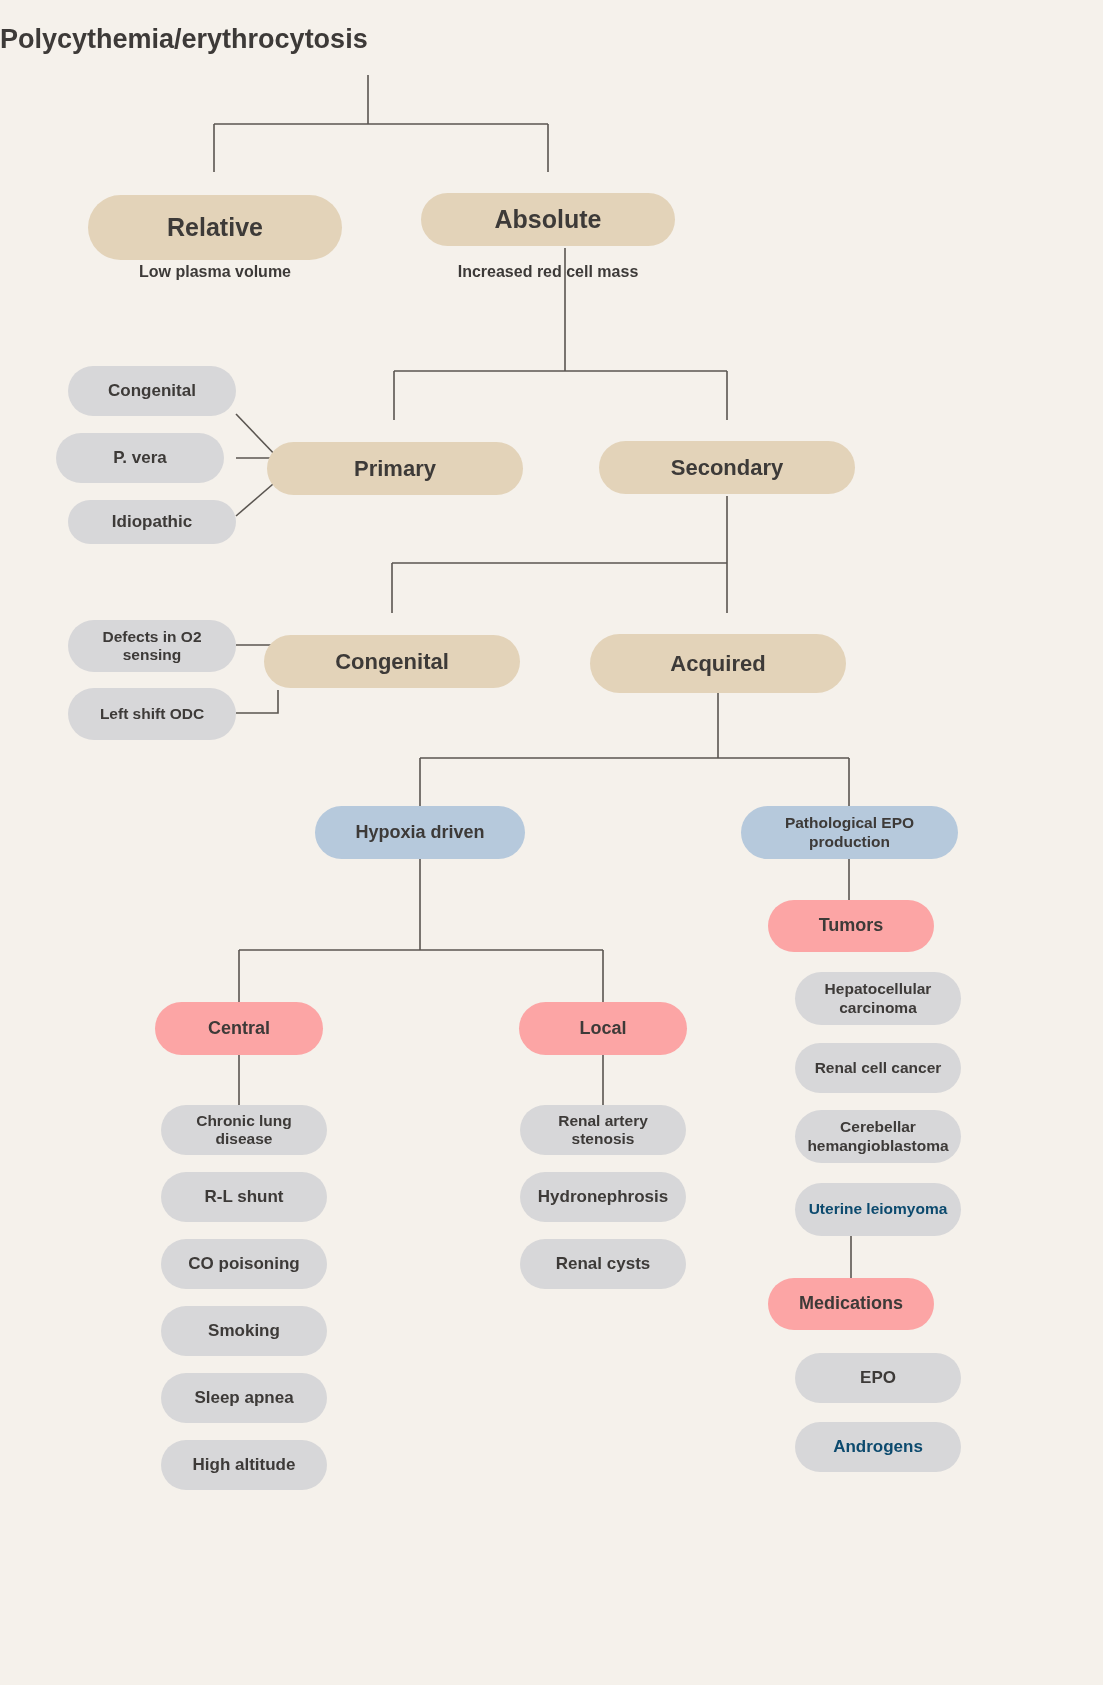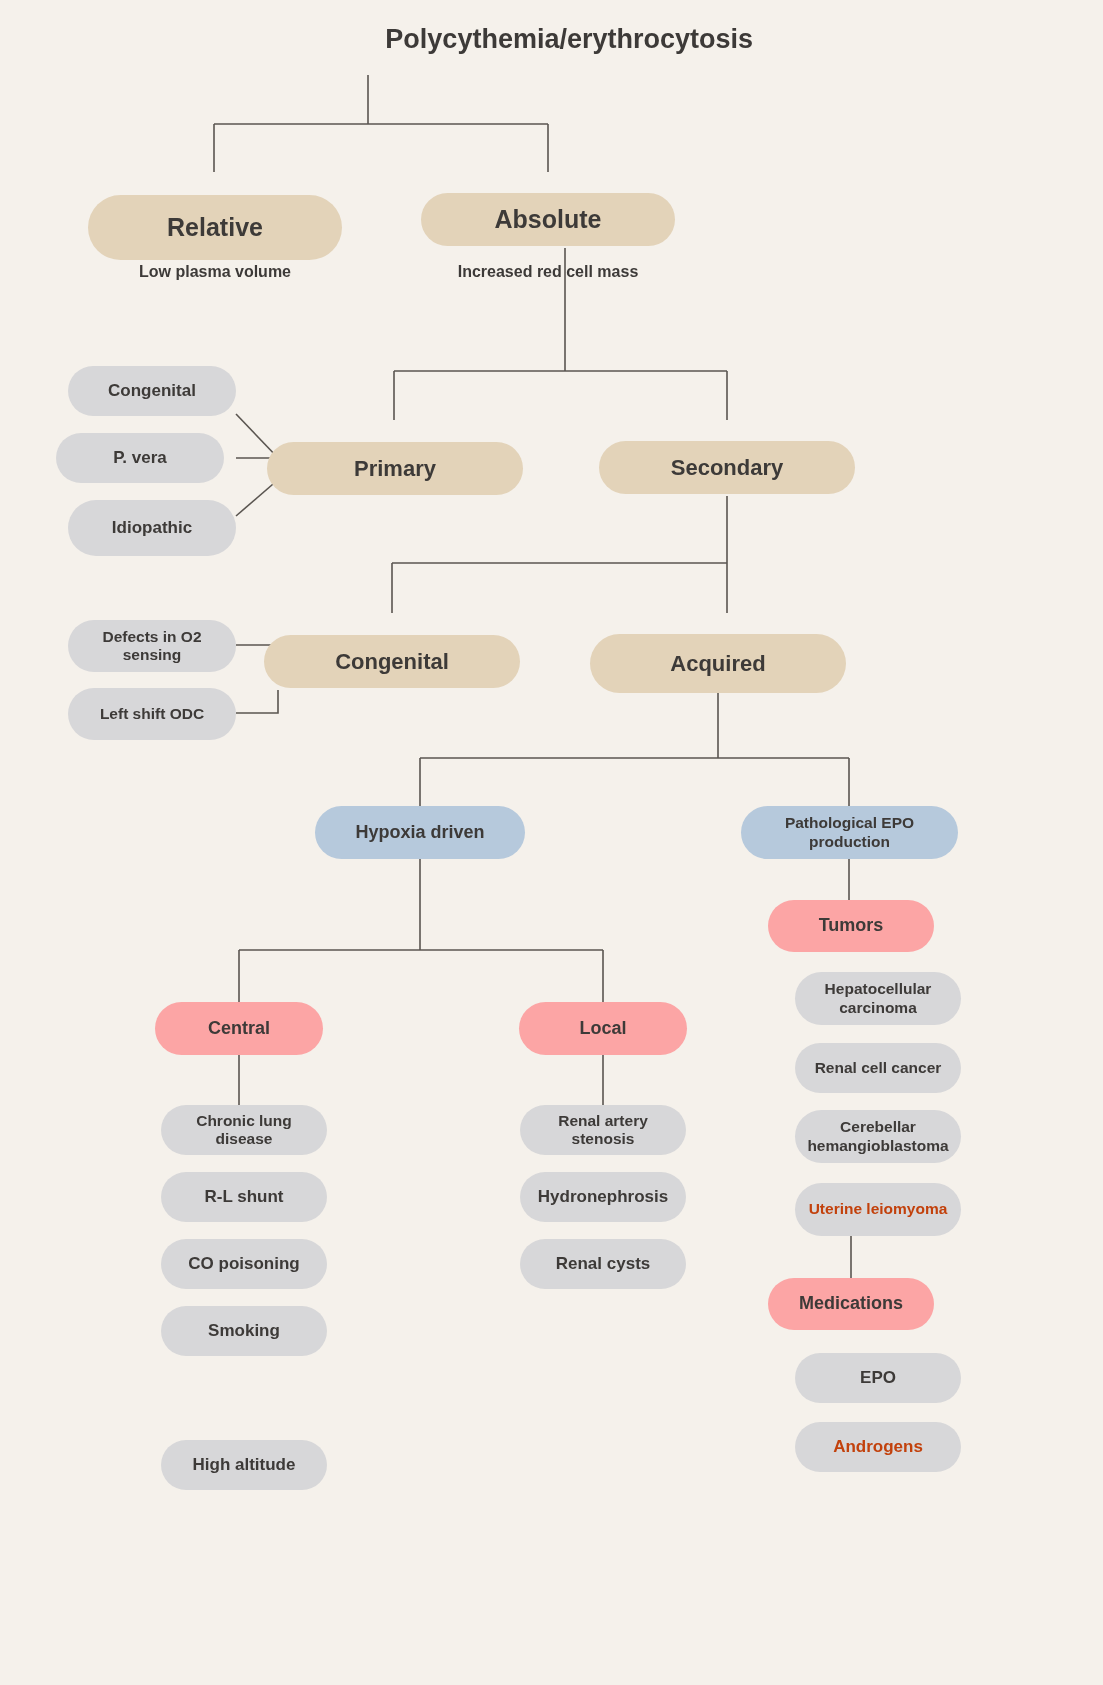--- a/index.html
+++ b/index.html
@@ -45,36 +45,36 @@
   }
   .tan   { background: #E3D3B9; }
   .gray  { background: #D7D7D9; }
   .blue  { background: #B6C9DC; }
   .pink  { background: #fca5a5; }
   .lvl1  { font-size: 25px; font-weight: 700; }
   .lvl2  { font-size: 22px; font-weight: 700; }
   .lvl3  { font-size: 18px; font-weight: 700; }
   .leaf  { font-size: 17px; font-weight: 700; }
   .leaf-sm { font-size: 15.5px; font-weight: 700; }
-  .dark  { color: #c2410c; }
+  .dark  { color: #0c4a6e; }
   
   .caption {
     position: absolute;
     text-align: center;
     font-size: 16px;
     font-weight: 700;
     color: #3D3A38;
   }
   
   #title {
     position: absolute;
-    left: 18px;
+    left: 0;
     top: 24px;
     width: 735px;
-    text-align: right;
+    text-align: left;
     font-size: 27px;
     font-weight: 700;
     color: #3D3A38;
   }
 </style>
 </head>
 <body>
 
 <div id="canvas">
 
@@ -139,21 +139,21 @@
   <div class="node tan lvl2" style="left:599px; top:441px; width:256px; height:53px;">
     <span>Secondary</span>
   </div>
 
   <div class="node gray leaf" style="left:68px; top:366px; width:168px; height:50px;">
     <span>Congenital</span>
   </div>
   <div class="node gray leaf" style="left:56px; top:433px; width:168px; height:50px;">
     <span>P. vera</span>
   </div>
-  <div class="node gray leaf" style="left:68px; top:500px; width:168px; height:56px;">
+  <div class="node gray leaf" style="left:68px; top:500px; width:168px; height:44px;">
     <span>Idiopathic</span>
   </div>
 
   <div class="node tan lvl2" style="left:264px; top:635px; width:256px; height:53px;">
     <span>Congenital</span>
   </div>
   <div class="node tan lvl2" style="left:590px; top:634px; width:256px; height:59px;">
     <span>Acquired</span>
   </div>
 
@@ -183,20 +183,23 @@
   </div>
   <div class="node gray leaf" style="left:161px; top:1172px; width:166px; height:50px;">
     <span>R-L shunt</span>
   </div>
   <div class="node gray leaf" style="left:161px; top:1239px; width:166px; height:50px;">
     <span>CO poisoning</span>
   </div>
   <div class="node gray leaf" style="left:161px; top:1306px; width:166px; height:50px;">
     <span>Smoking</span>
   </div>
+  <div class="node gray leaf" style="left:161px; top:1373px; width:166px; height:50px;">
+    <span>Sleep apnea</span>
+  </div>
   <div class="node gray leaf" style="left:161px; top:1440px; width:166px; height:50px;">
     <span>High altitude</span>
   </div>
 
   <div class="node gray leaf-sm" style="left:520px; top:1105px; width:166px; height:50px;">
     <span>Renal artery stenosis</span>
   </div>
   <div class="node gray leaf" style="left:520px; top:1172px; width:166px; height:50px;">
     <span>Hydronephrosis</span>
   </div>

